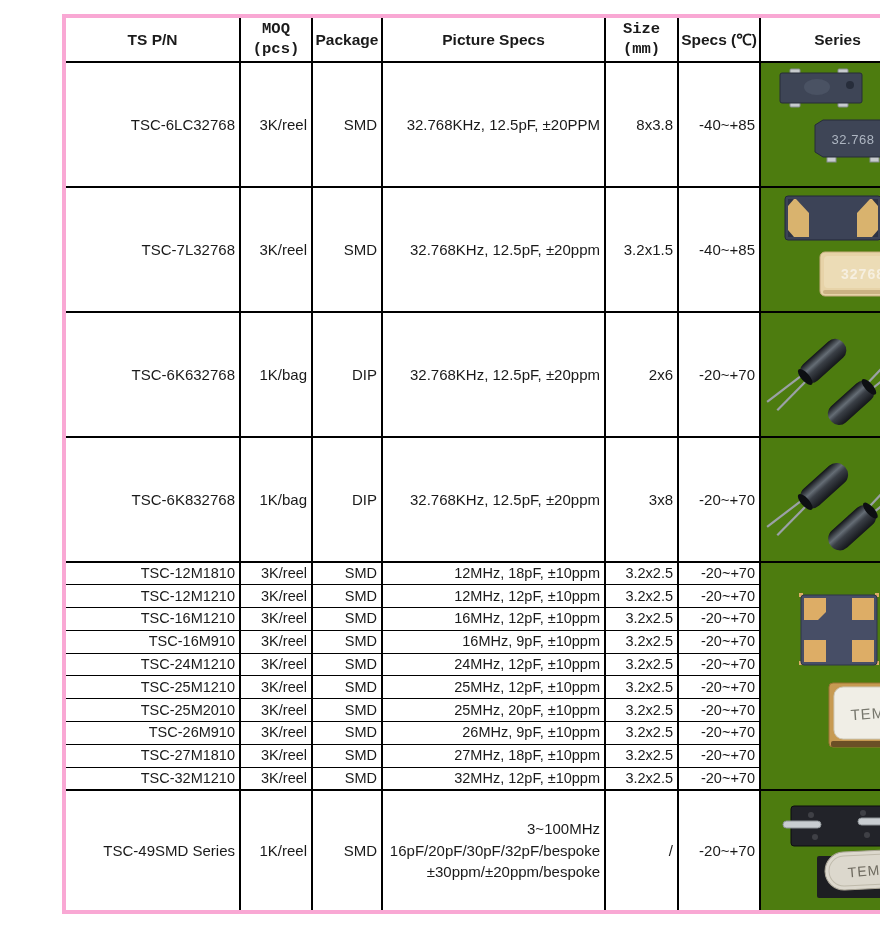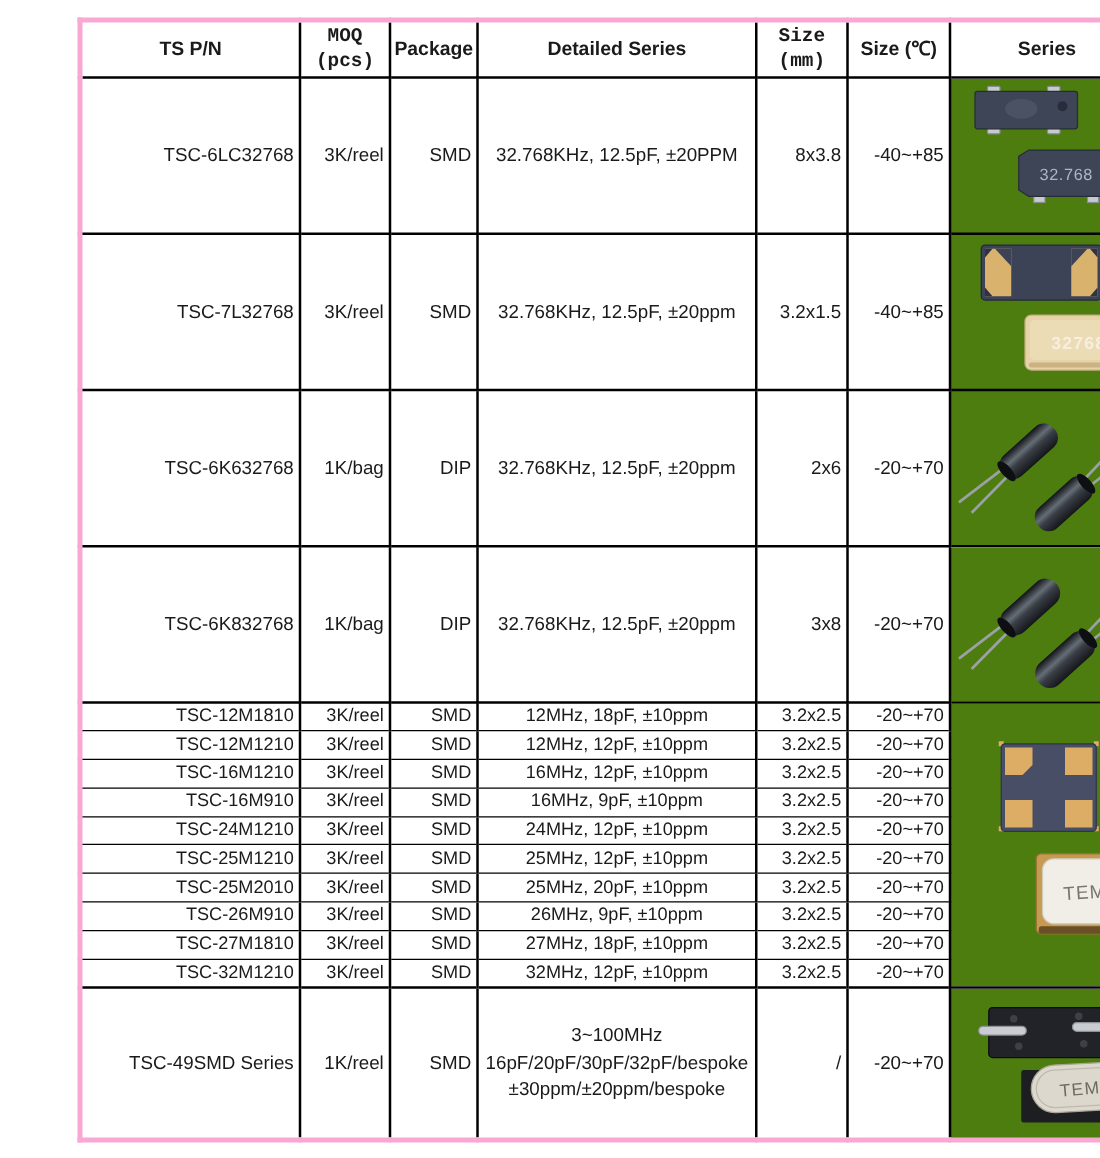--- a/index.html
+++ b/index.html
@@ -39,21 +39,21 @@
   tr.small td {
     border-top-width: 1.4px;
     border-bottom-width: 1.4px;
     font-size: 14.5px;
     line-height: 1.05;
   }
   tr.last { height: 122px; }
   td.c { text-align: right; }
   td.l { text-align: right; padding-left: 4px; }
   td.specs {
-    text-align: center;
+    text-align: right;
     padding: 2px 6px;
     white-space: pre-line;
     overflow-wrap: anywhere;
     line-height: 1.45;
   }
   td.pic { padding: 1px; text-align: left; background: #4d7c0f; }
   td.pic svg { display: block; margin: 0 auto; }
   .preline { white-space: pre-line; font-family: Liberation Mono, monospace; }
   svg text { font-family: "Liberation Sans", sans-serif; }
 </style>
@@ -70,24 +70,24 @@
         <col style="width:73px">
         <col style="width:82px">
     <col style="width:156px">
   </colgroup>
   <thead>
     <tr class="hdr">
       <th>TS P/N</th>
       <th class="preline">MOQ
 (pcs)</th>
       <th>Package</th>
-      <th>Detailed Series</th>
+      <th>Picture Specs</th>
       <th class="preline">Size
 (mm)</th>
-      <th>Size (℃)</th>
+      <th>Specs (℃)</th>
       <th>Series</th>
     </tr>
   </thead>
   <tbody>
 
     <tr class="big">
       <td class="l">TSC-6LC32768</td>
       <td class="c">3K/reel</td>
       <td class="c">SMD</td>
       <td class="specs">32.768KHz, 12.5pF, ±20PPM</td>

